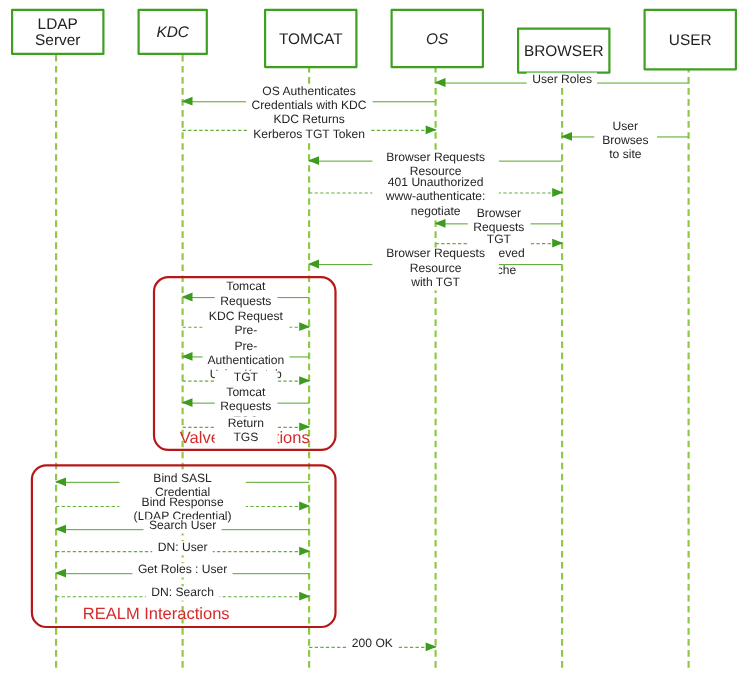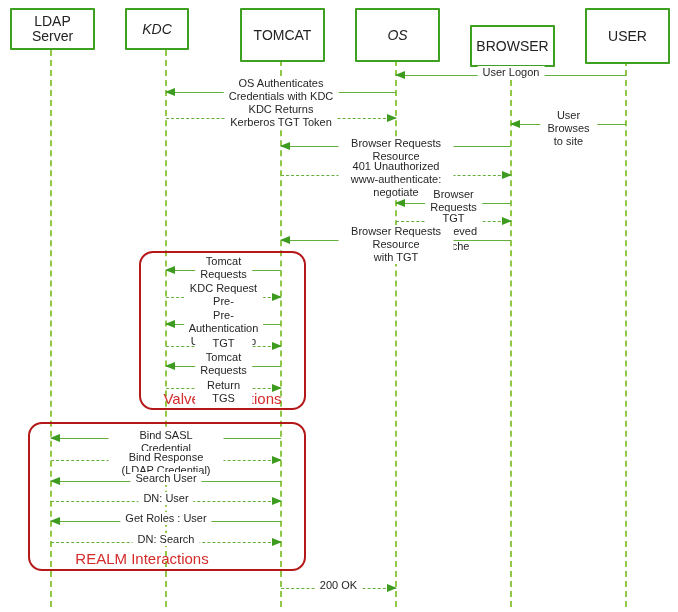--- a/index.html
+++ b/index.html
@@ -128,21 +128,21 @@
       <div class="actor-box" style="left: 240px; top: 8px; width: 85px; height: 54px;"><span>TOMCAT</span></div>
       <div class="actor-box" style="left: 355px; top: 8px; width: 85px; height: 54px; font-style: italic;"><span>OS</span></div>
       <div class="actor-box" style="left: 470px; top: 8px; width: 85px; height: 42px; margin-top: 17px;"><span>BROWSER</span></div>
       <div class="actor-box" style="left: 585px; top: 8px; width: 85px; height: 56px;"><span>USER</span></div>
     </div>
 
   <div id="messages">
       <div class="msg solid to-left" style="left: 396px; width: 230px; top: 75px;">
         <div class="line"></div>
         <div class="head"></div>
-        <div class="label">User Logon</div>
+        <div class="label">User Roles</div>
       </div>
       <div class="msg solid to-left" style="left: 166px; width: 230px; top: 92px;">
         <div class="line"></div>
         <div class="head"></div>
         <div class="label two-line">OS Authenticates
 Credentials with KDC</div>
       </div>
       <div class="msg dashed to-right" style="left: 166px; width: 230px; top: 118px;">
         <div class="line"></div>
         <div class="head"></div>

